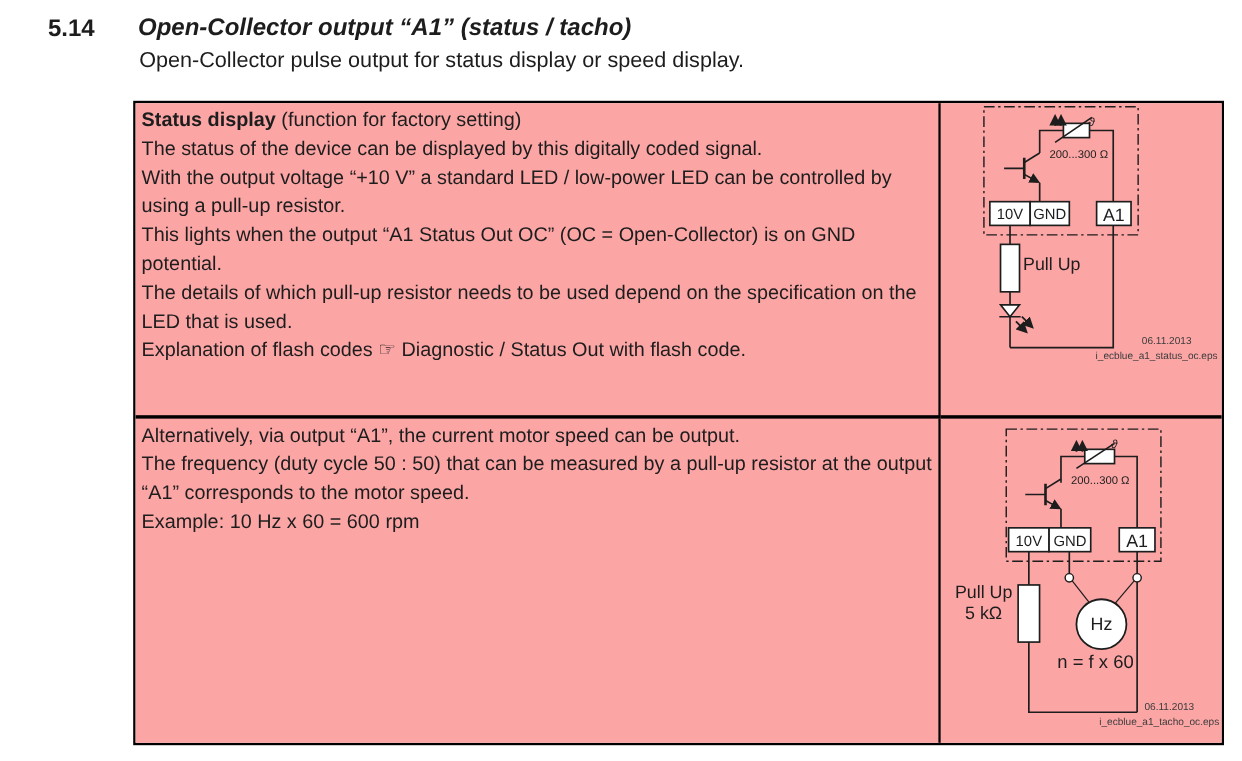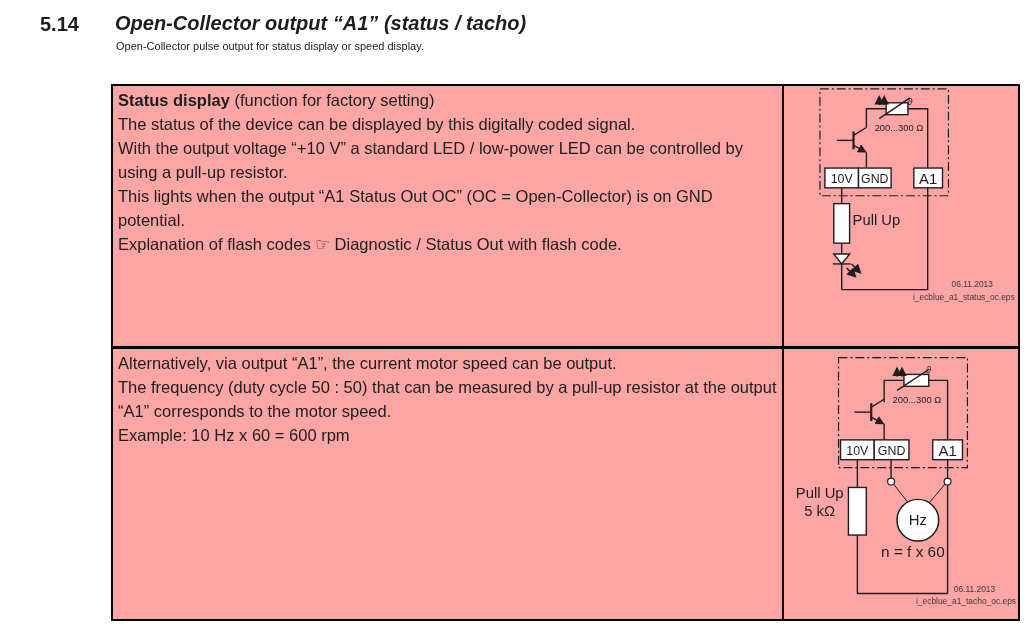--- a/index.html
+++ b/index.html
@@ -5,21 +5,21 @@
   * { margin:0; padding:0; box-sizing:border-box; }
   html,body { background:#ffffff; }
   .page {
     position:relative; width:1035px; height:634px; background:#fff;
     font-family:"Liberation Sans","DejaVu Sans",sans-serif; color:#1d1d1d;
     overflow:hidden;
     margin-left:10px;
   }
   .section-number { position:absolute; left:30px; top:13px; font-size:20px; font-weight:bold; }
   .doc-title { position:absolute; left:105px; top:12px; font-size:20px; font-weight:bold;font-style:italic; }
-  .doc-subtitle { position:absolute; left:106px; top:40px; font-size:11px;text-align:right; }
+  .doc-subtitle { position:absolute; left:106px; top:40px; font-size:18px;text-align:right; }
 
   .doc-table {
     position:absolute; left:101px; top:84px; width:909px; height:537px;
     border:2px solid #000; display:grid;
     grid-template-columns:671px 1fr;
     grid-template-rows:263px 1fr;
   }
   .cell { position:relative; background:#fca5a5; }
   .c-r { border-right:2px solid #000; }
   .c-b { border-bottom:3px solid #000; }
@@ -39,20 +39,21 @@
   <h1 class="doc-title">Open-Collector output “A1” (status / tacho)</h1>
   <div class="doc-subtitle">Open-Collector pulse output for status display or speed display.</div>
 
   <div class="doc-table">
 
     <div class="cell text-cell c-r c-b">
       <p><b>Status display</b><span> (function for factory setting)</span></p>
       <p>The status of the device can be displayed by this digitally coded signal.</p>
       <p>With the output voltage “+10 V” a standard LED / low-power LED can be controlled by using a pull-up resistor.</p>
       <p>This lights when the output “A1 Status Out OC” (OC = Open-Collector) is on GND potential.</p>
+      <p>The details of which pull-up resistor needs to be used depend on the specification on the LED that is used.</p>
       <p>Explanation of flash codes ☞ Diagnostic / Status Out with flash code.</p>
     </div>
 
     <div class="cell diagram-cell c-b">
       <svg viewBox="0 0 236 263">
         <defs>
           <marker id="arr1" viewBox="0 0 10 10" refX="7" refY="5" markerWidth="6.5" markerHeight="6.5" orient="auto">
             <path d="M0 0 L10 5 L0 10 z" fill="#1d1d1d"></path>
           </marker>
         </defs>

